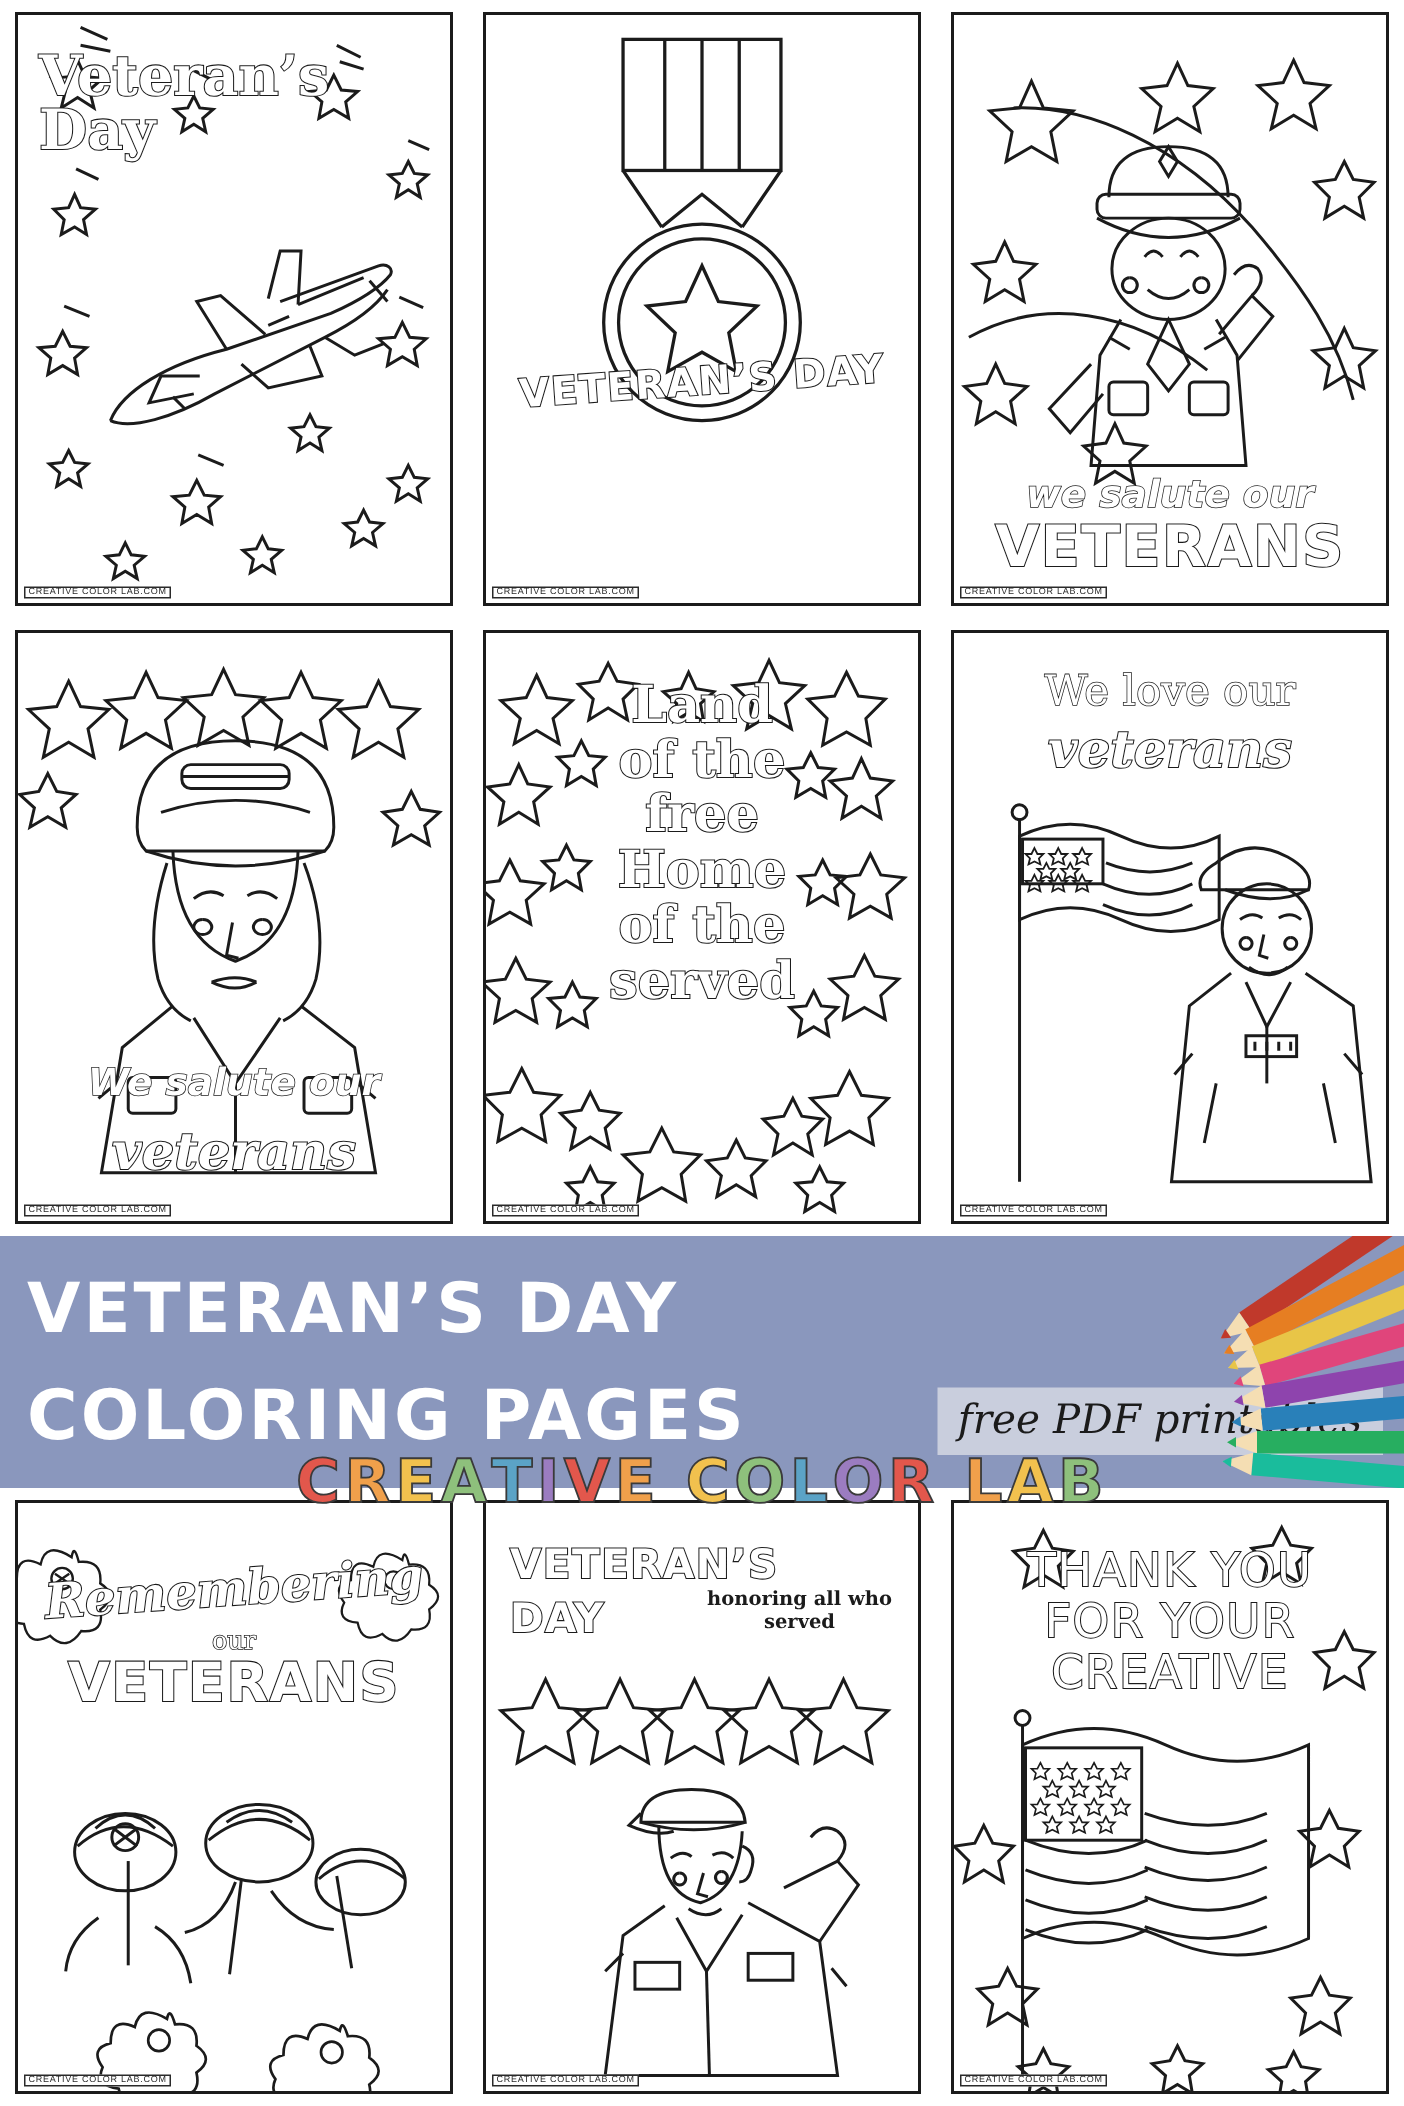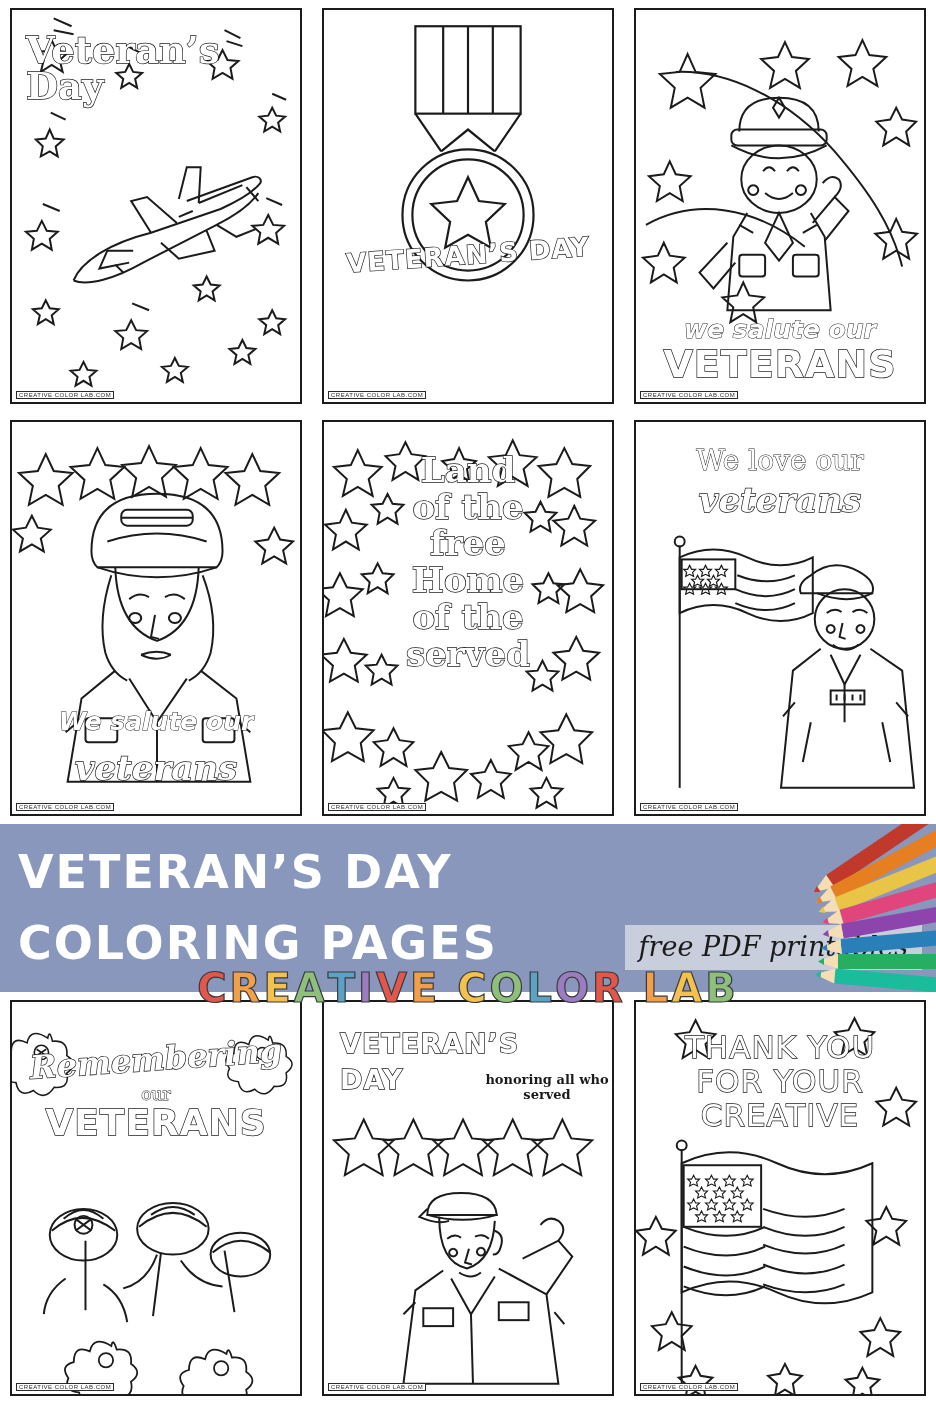--- a/index.html
+++ b/index.html
@@ -201,29 +201,28 @@
     position: absolute; left: 16px; top: 26px;
     font-size: 27px; letter-spacing: 1px;
     font-family: "DejaVu Sans", sans-serif; font-weight: 700;
   }
   .s8-l2 {
     position: absolute; left: 16px; top: 62px;
     font-size: 27px; letter-spacing: 1px;
     font-family: "DejaVu Sans", sans-serif; font-weight: 700;
   }
   .s8-sub {
-    position: absolute; right: 0; top: 58px;
+    position: absolute; right: 14px; top: 58px;
     width: 130px;
     text-align: center;
     font-size: 13px;
     line-height: 1.15;
     font-family: "DejaVu Serif", serif;
     font-weight: 700;
     color: #1b1b1b;
-    margin-top: 13px;
   }
 
   
   .s9-text {
     position: absolute; left: 0; right: 0; top: 28px;
     text-align: center;
     font-size: 31px;
     line-height: 1.1;
     letter-spacing: 1px;
     font-family: "DejaVu Sans", sans-serif;

